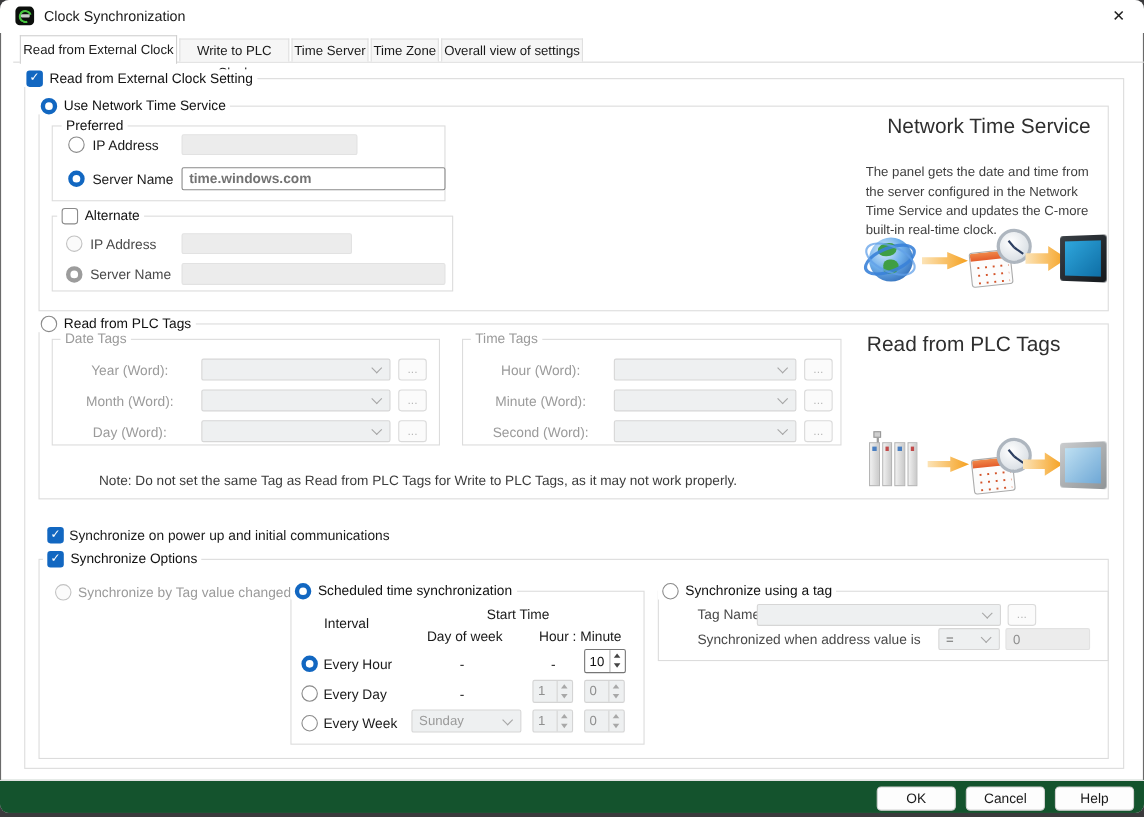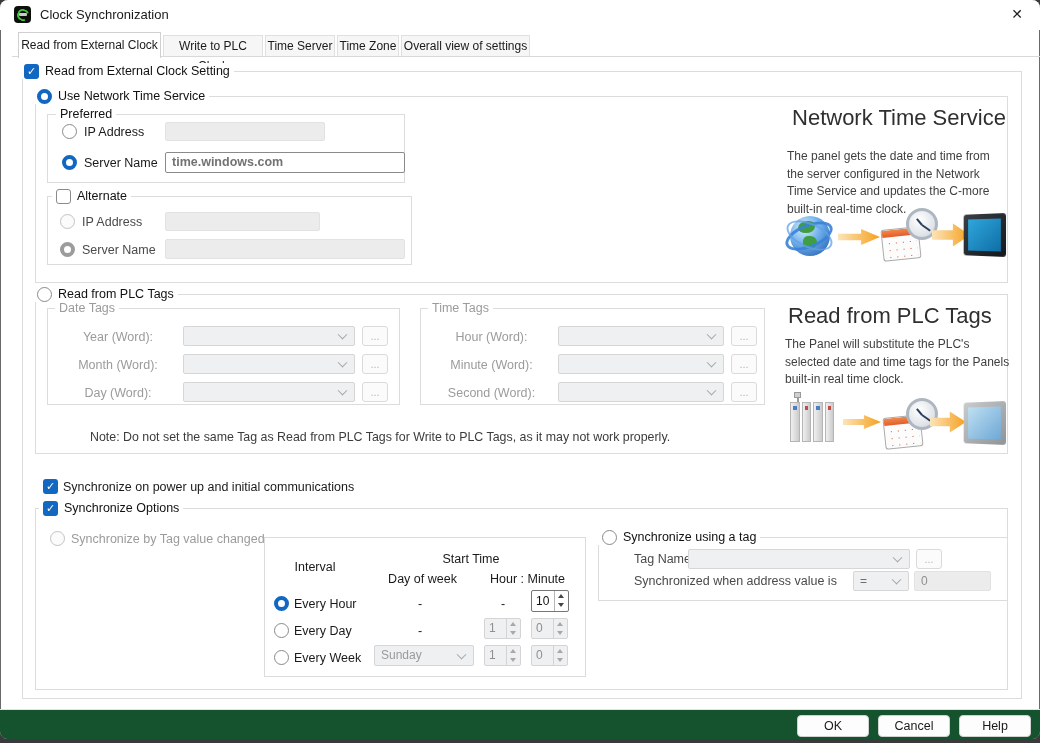--- a/index.html
+++ b/index.html
@@ -44,21 +44,21 @@
   .spin .ud{width:13px;display:flex;flex-direction:column;border-left:1px solid #d4d4d4;}
   .spin .ud .u,.spin .ud .d{flex:1;position:relative;}
   .spin .ud .u::after{content:"";position:absolute;left:3px;top:3px;border-left:3px solid transparent;border-right:3px solid transparent;border-bottom:4px solid #a8a8a8;}
   .spin .ud .d::after{content:"";position:absolute;left:3px;top:2px;border-left:3px solid transparent;border-right:3px solid transparent;border-top:4px solid #a8a8a8;}
   .spin.en{background:#fff;border-color:#767676;}
   .spin.en .num{color:#111;}
   .spin.en .ud{border-left-color:#b5b5b5;}
   .spin.en .ud .u::after{border-bottom-color:#444;}
   .spin.en .ud .d::after{border-top-color:#444;}
   
-  .infotitle{position:absolute;font-size:22px;color:#2f2f2f;white-space:nowrap;}
+  .infotitle{position:absolute;font-size:19px;color:#2f2f2f;white-space:nowrap;}
   .infobody{position:absolute;font-size:12px;line-height:17.5px;color:#3f3f3f;}
   .note{position:absolute;font-size:12.4px;color:#3c3c3c;white-space:nowrap;}
   
   .globe{position:absolute;width:48px;height:48px;}
   .globe .sphere{position:absolute;left:4px;top:4px;width:40px;height:40px;border-radius:50%;background:radial-gradient(circle at 35% 30%,#dcedfb 0%,#6fb0ec 42%,#2a66b4 88%);}
   .globe .land1{position:absolute;left:12px;top:9px;width:17px;height:12px;background:#3f9e44;border-radius:60% 40% 55% 45%;}
   .globe .land2{position:absolute;left:17px;top:24px;width:14px;height:13px;background:#3f9e44;border-radius:45% 55% 60% 40%;}
   .globe .ring1{position:absolute;left:-2px;top:12px;width:50px;height:24px;border:3.5px solid rgba(58,130,216,.9);border-radius:50%;box-sizing:border-box;transform:rotate(-22deg);}
   .globe .ring2{position:absolute;left:-1px;top:11px;width:49px;height:25px;border:2.5px solid rgba(98,160,232,.75);border-radius:50%;box-sizing:border-box;transform:rotate(24deg);}
   .arrow{position:absolute;background:linear-gradient(90deg,#fce4b8,#f5a01e);clip-path:polygon(0 32%,55% 32%,55% 6%,100% 50%,55% 94%,55% 68%,0 68%);}
@@ -216,21 +216,20 @@
     </div>
   <div class="browse" style="left:731px;top:354px;width:26px;height:20px;line-height:18px;">...</div>
   <div class="lbl gray right" style="left:430px;top:386px;width:123px;">Second (Word):</div>
   <div class="dd" style="left:558px;top:382px;width:166px;height:20px;">
       <div class="val"></div>
       <div class="chev"></div>
     </div>
   <div class="browse" style="left:731px;top:382px;width:26px;height:20px;line-height:18px;">...</div>
 
   <div class="infotitle" style="left:788px;top:303px;">Read from PLC Tags</div>
-  <div class="infobody" style="left:785px;top:336px;width:228px;">The Panel will substitute the PLC's selected date and time tags for the Panels built-in real time clock.</div>
   <div class="plcicon" style="left:790px;top:392px;width:44px;height:50px;">
     <div class="ant"></div>
       <div class="antcap"></div>
     <div class="body">
       <div class="slat">
           <div class="mb"></div>
         </div>
       <div class="slat">
           <div class="mr"></div>
         </div>
@@ -266,20 +265,24 @@
   <div class="gb" style="left:35px;top:508px;width:973px;height:182px;"></div>
   <div class="gl" style="left:39px;top:500px;">
     <div class="check"></div>
     <span>Synchronize Options</span>
   </div>
 
   <div class="radio dis" style="position:absolute;left:50px;top:531px;"></div>
   <div class="lbl gray" style="left:71px;top:532px;">Synchronize by Tag value changed</div>
 
   <div class="gb" style="left:264px;top:537px;width:322px;height:140px;"></div>
+  <div class="gl" style="left:264px;top:529px;">
+    <div class="radio sel"></div>
+    <span>Scheduled time synchronization</span>
+  </div>
   <div class="lbl" style="left:285px;top:560px;width:60px;text-align:center;">Interval</div>
   <div class="lbl" style="left:396px;top:552px;width:150px;text-align:center;">Start Time</div>
   <div class="lbl" style="left:385px;top:572px;width:75px;text-align:center;">Day of week</div>
   <div class="lbl" style="left:480px;top:572px;width:95px;text-align:center;">Hour : Minute</div>
 
   <div class="radio sel" style="position:absolute;left:274px;top:596px;"></div>
   <div class="lbl" style="left:294px;top:597px;">Every Hour</div>
   <div class="dash" style="left:395px;top:597px;width:50px;">-</div>
   <div class="dash" style="left:478px;top:597px;width:50px;">-</div>
   <div class="spin en" style="left:531px;top:590px;width:38px;height:22px;">

